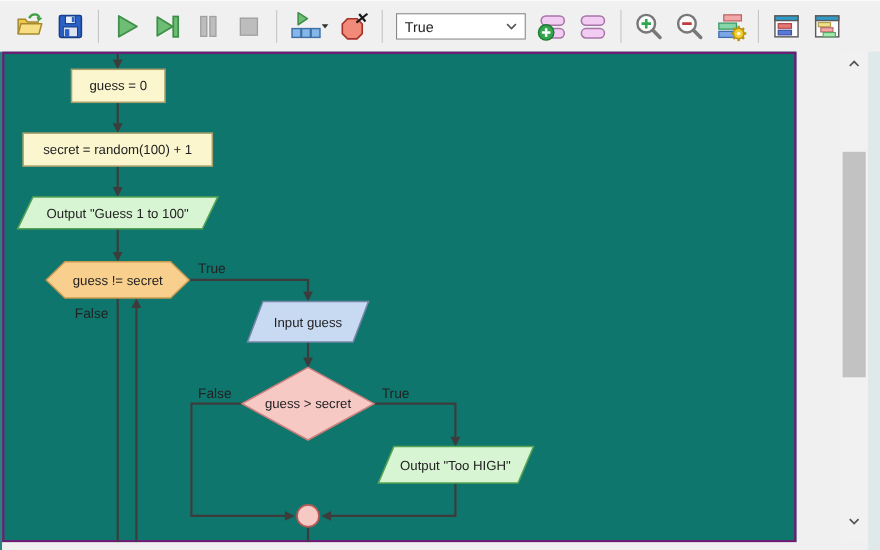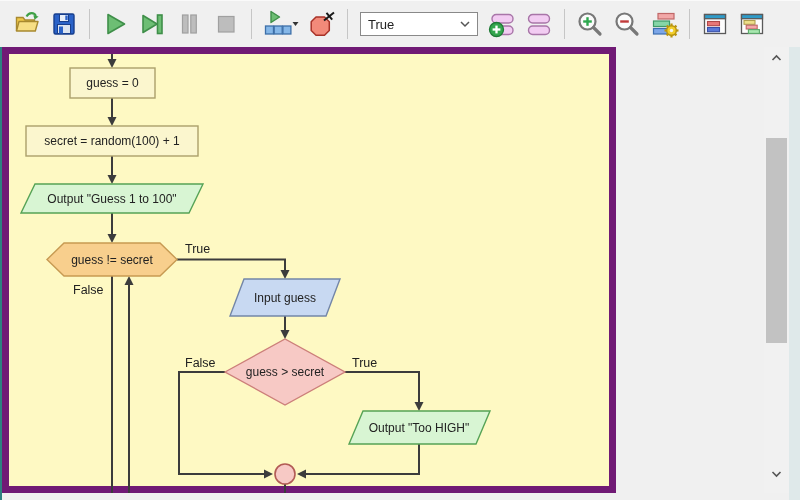--- a/index.html
+++ b/index.html
@@ -13,22 +13,22 @@
   .tb-btn { width:34px; height:36px; display:flex; align-items:center;
             justify-content:center; border-radius:3px; }
   .tb-btn.wide { width:42px; }
   .tb-sep { width:1px; height:30px; background:#c6c6c6; margin:0 5px; flex:none; }
   .combo { width:118px; height:24px; background:#ffffff; border:1px solid #898989;
            display:flex; align-items:center; justify-content:space-between;
            padding:0 7px; font-size:13px; color:#222; margin:0 4px; }
 
   
   .left-edge  { position:absolute; left:0; top:47px; width:2px; height:453px; background:#2e8080; }
-  .canvas { position:absolute; left:2px; top:47px; width:614px; height:446px;
-            background:#fef9c3; border:7px solid #701a75; }
+  .canvas { position:absolute; left:2px; top:47px; width:722px; height:446px;
+            background:#0f766e; border:2px solid #701a75; }
   .flow-svg { position:absolute; left:0; top:0; }
 
   
   .vscroll { position:absolute; left:764px; top:47px; width:25px; height:446px;
              background:#f1f1f1; }
   .vs-btn { position:absolute; left:0; width:25px; height:18px; display:flex;
             align-items:center; justify-content:center; }
   .vs-btn.up { top:2px; } .vs-btn.down { bottom:10px; }
   .vs-thumb { position:absolute; left:2px; top:91px; width:21px; height:205px;
               background:#c2c2c2; }

